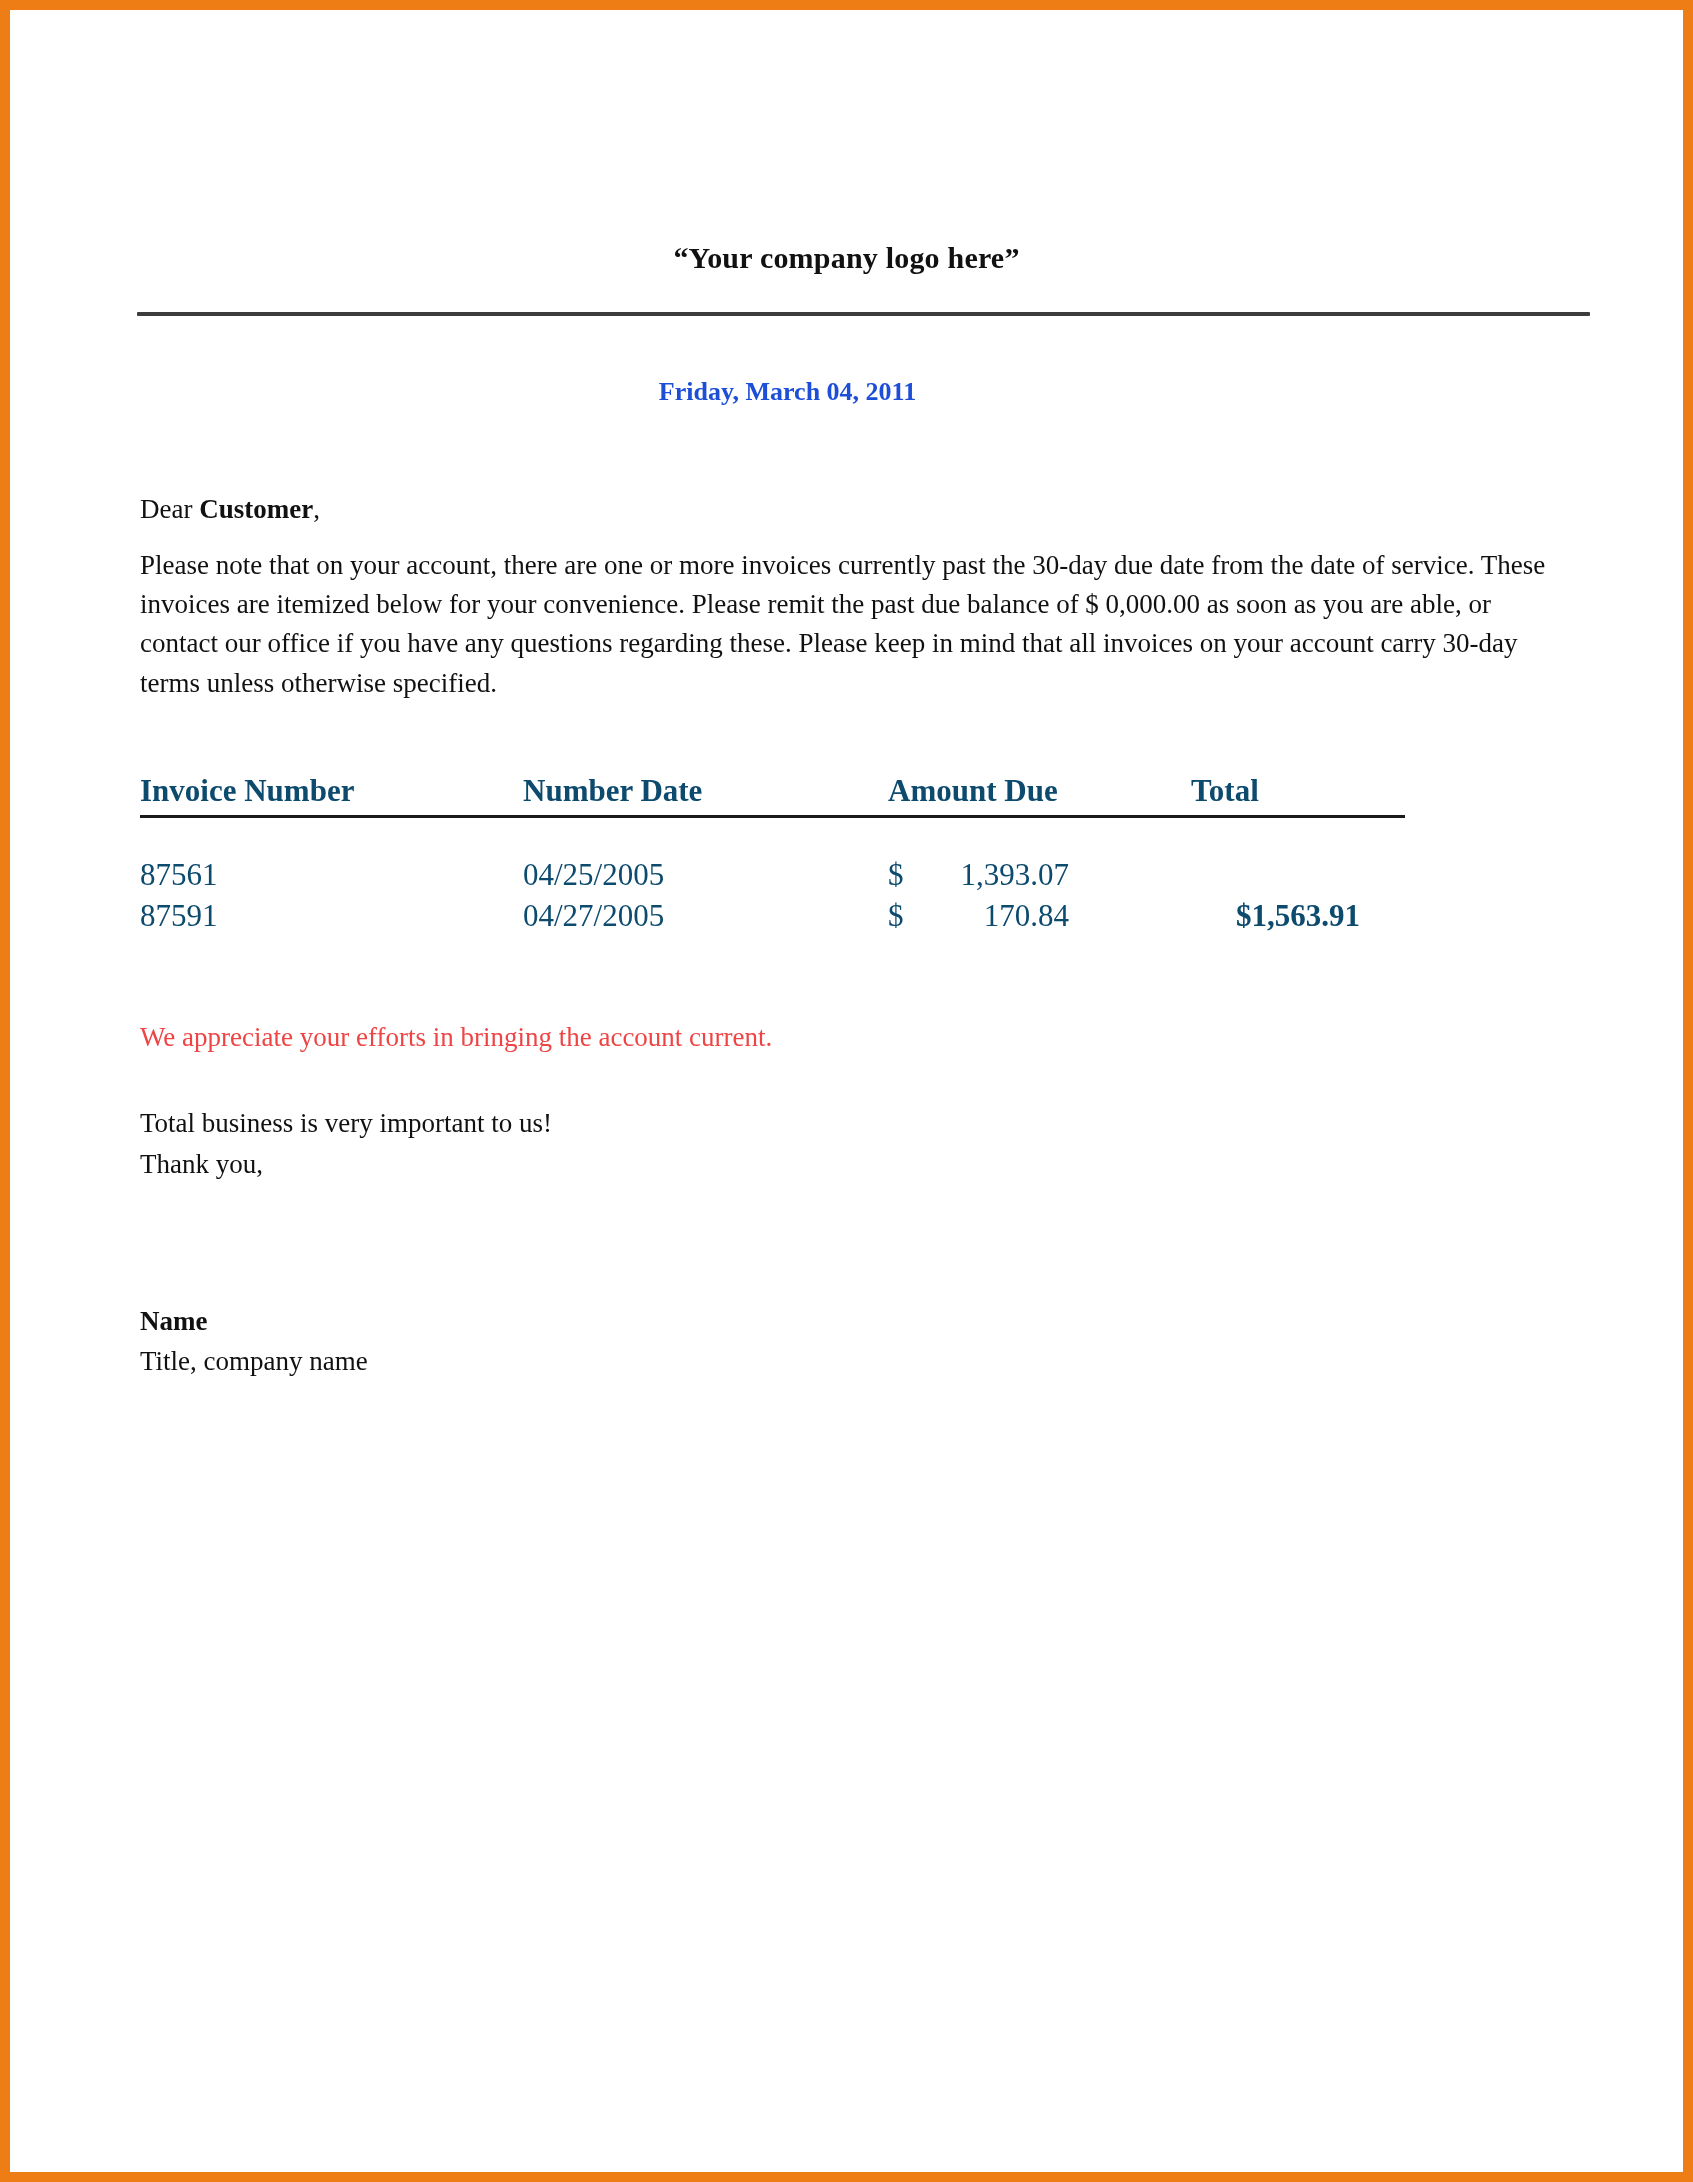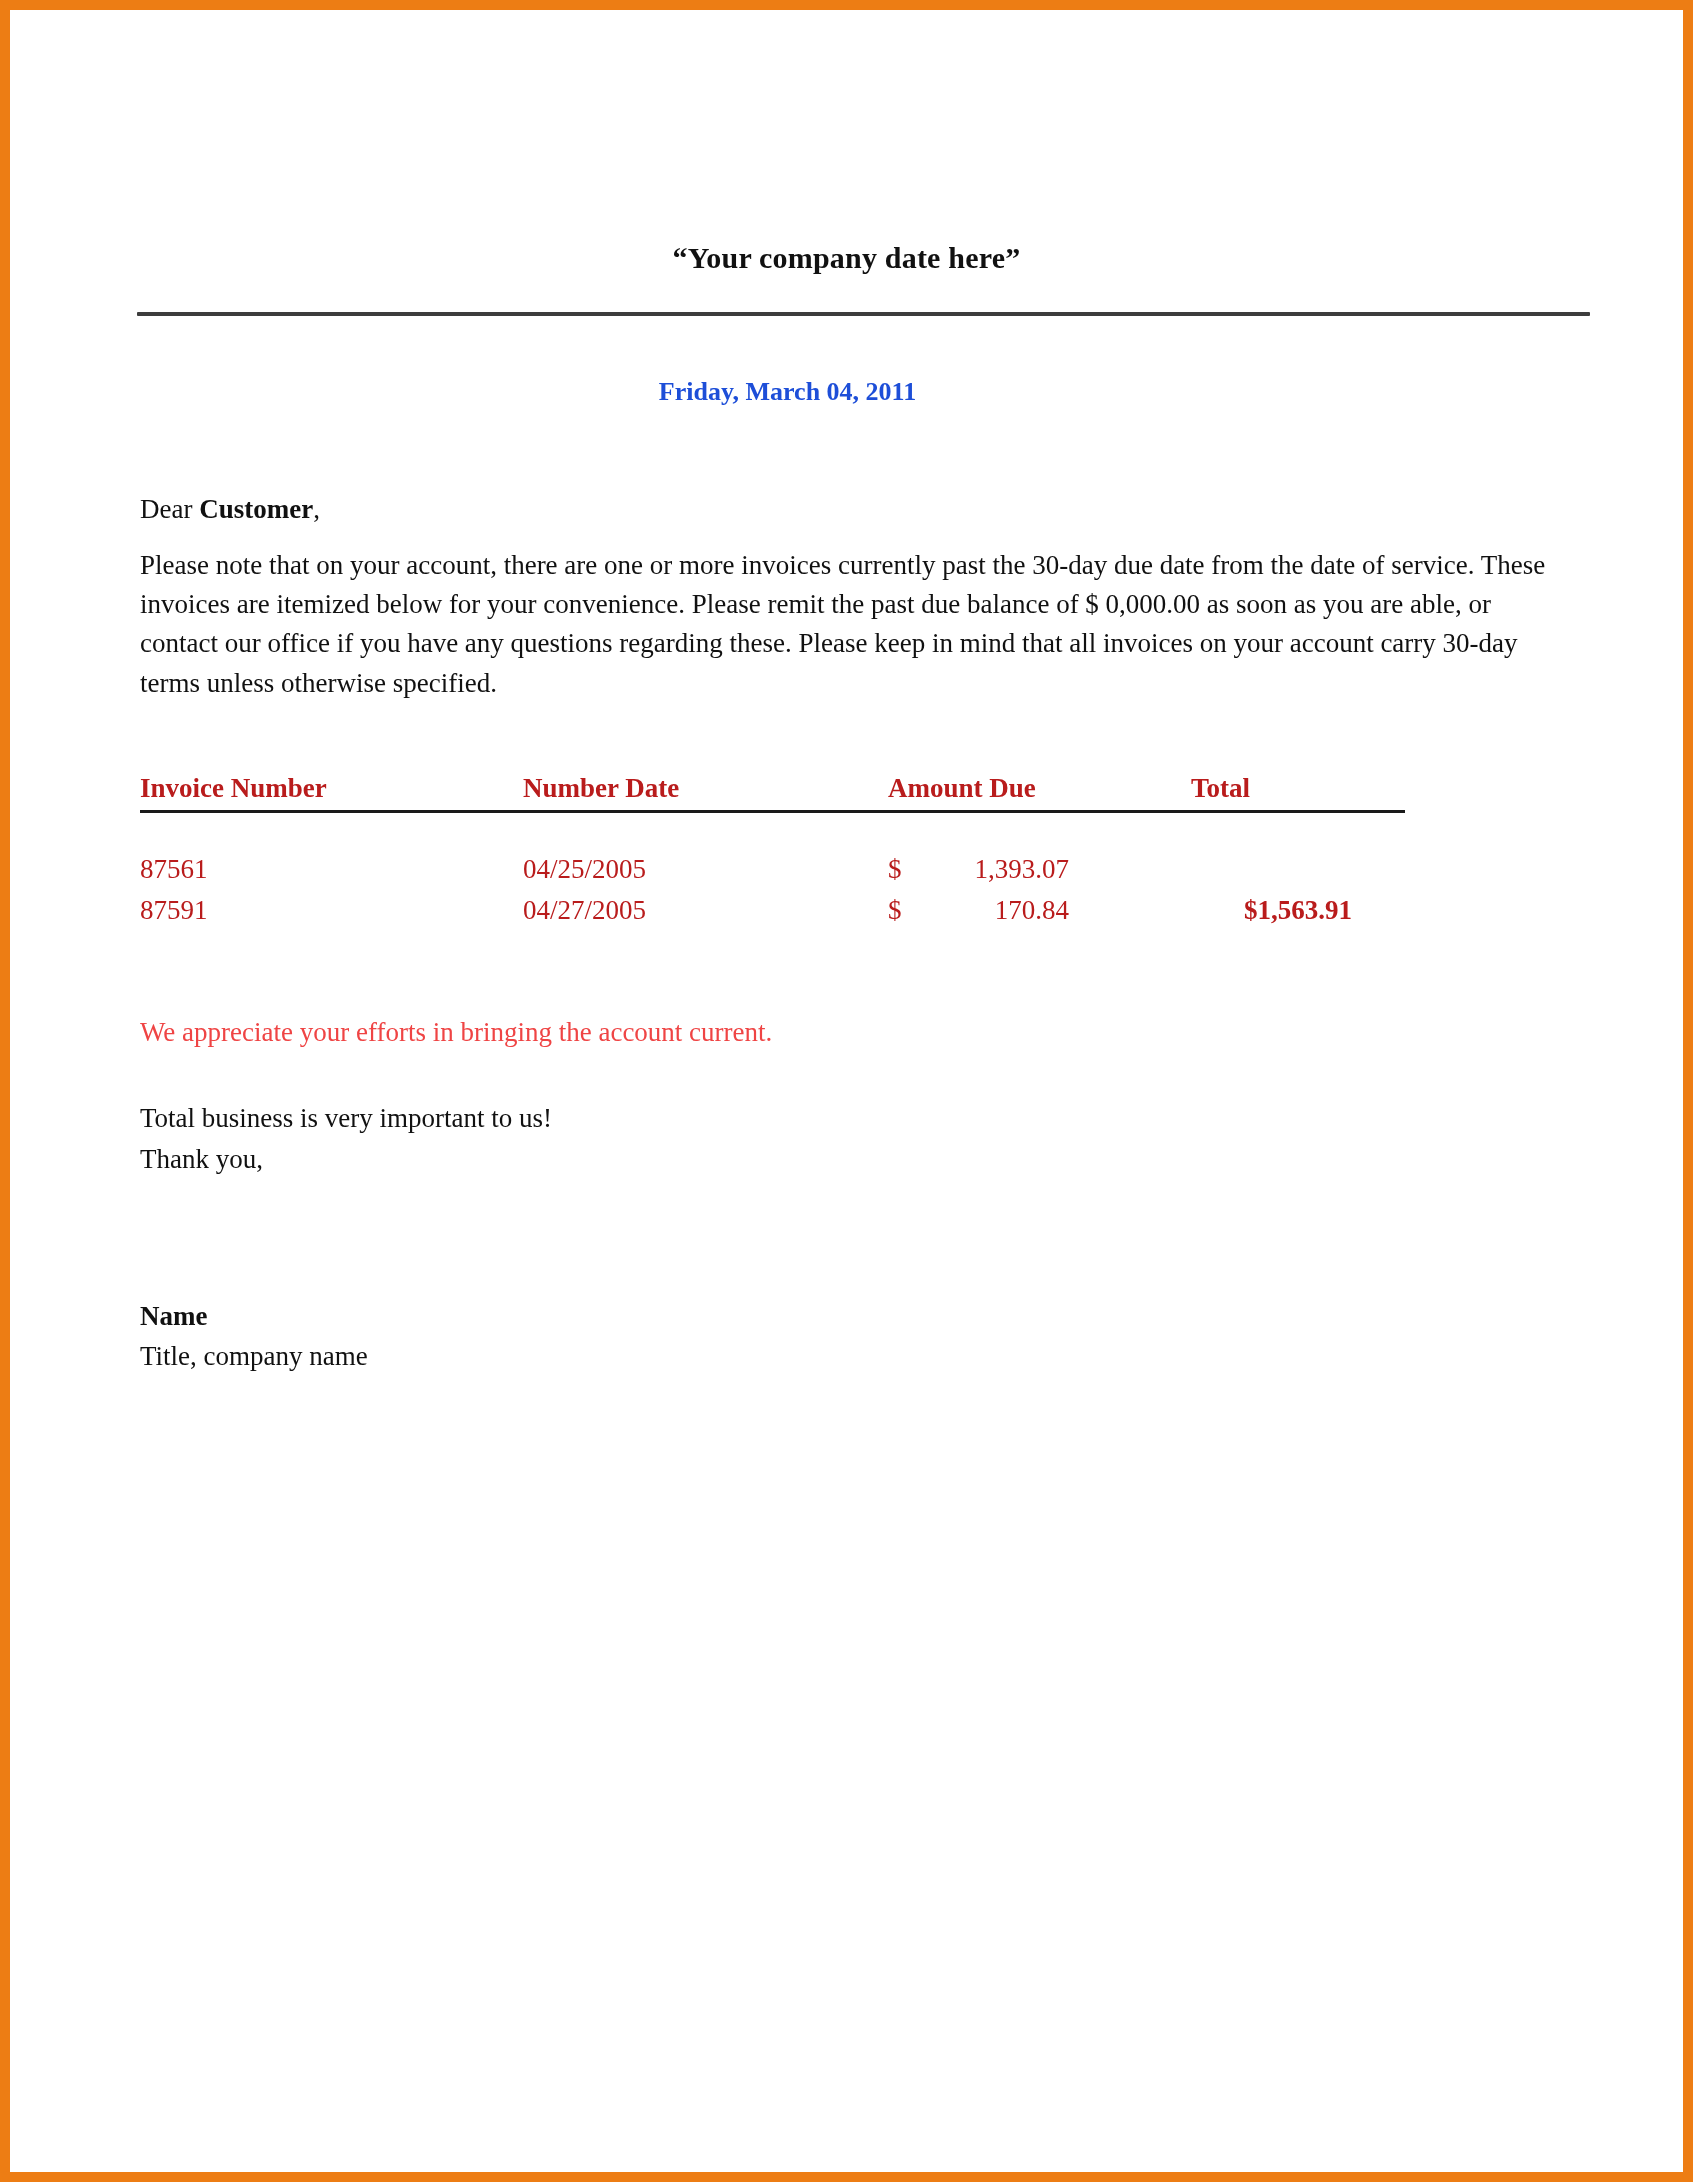--- a/index.html
+++ b/index.html
@@ -94,22 +94,22 @@
   }
 
   
   .table-wrap {
     margin-top: 70px;
     width: 1265px;
   }
   table.invoice-table {
     border-collapse: collapse;
     width: 1265px;
-    font-size: 27px;
-    color: #b91c1c;
+    font-size: 31px;
+    color: #0c4a6e;
   }
   table.invoice-table thead th {
     font-weight: bold;
     text-align: left;
     padding: 0 0 6.2px 0;
     border-bottom: 3.6px solid #1a1a1a;
     white-space: nowrap;
   }
   th.col-invoice { width: 383px; }
   th.col-date    { width: 365px; }
@@ -170,21 +170,21 @@
   }
 </style>
 </head>
 <body>
 
 <div class="page-frame">
   <div class="page-sheet">
     <div class="doc">
 
       <div class="letterhead">
-        <div class="logo-line">“Your company date here”</div>
+        <div class="logo-line">“Your company logo here”</div>
       </div>
       <div class="header-rule"></div>
 
       <div class="date-block">Friday, March 04, 2011</div>
 
       <div class="body-area">
 
         <div class="salutation">
           <span>Dear </span><span class="sal-name">Customer</span><span>,</span>
         </div>

